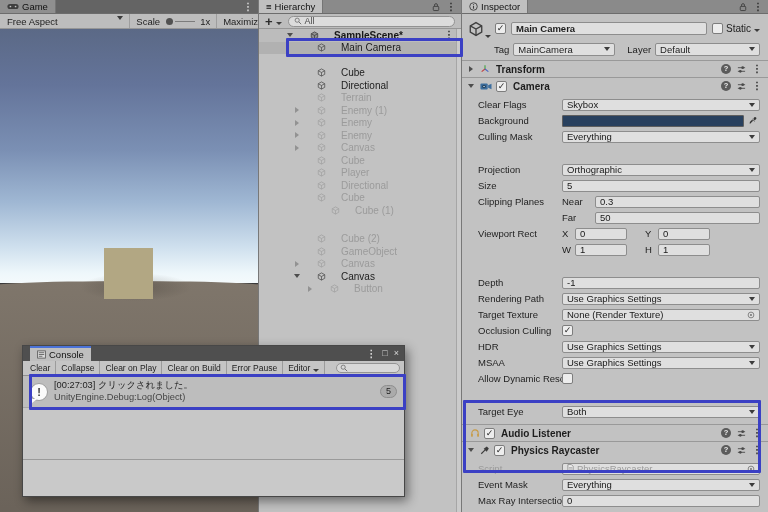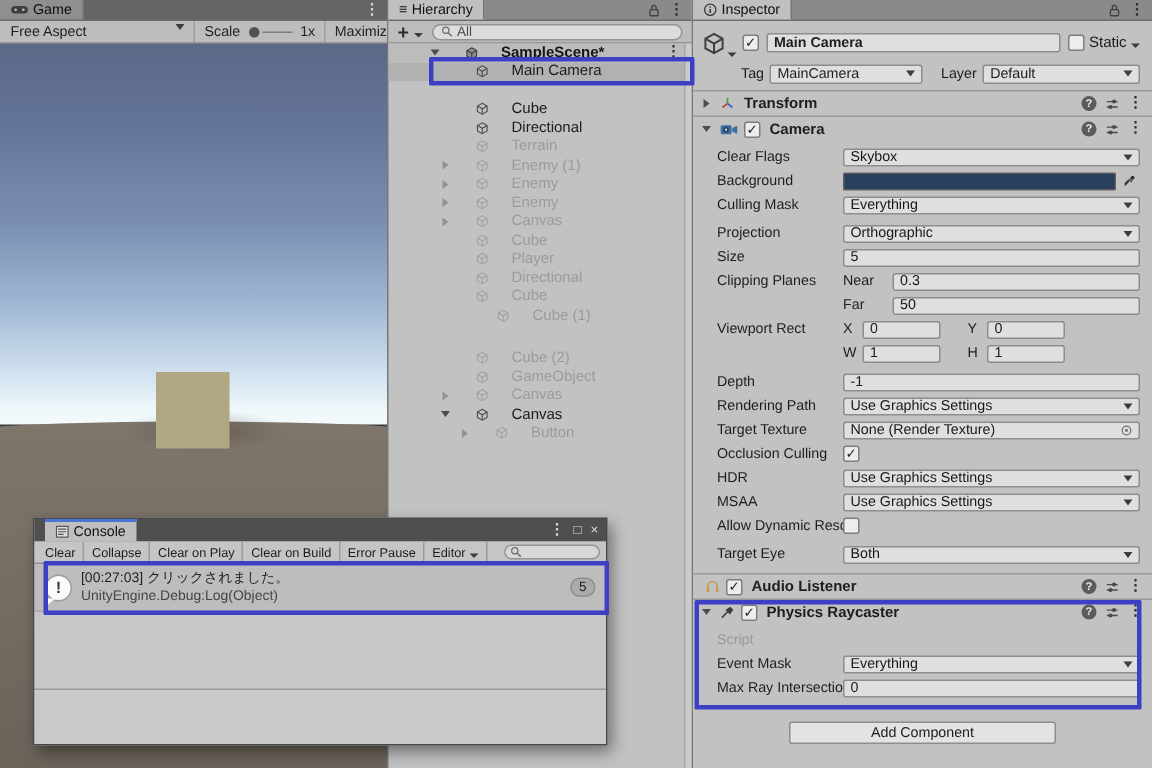--- a/index.html
+++ b/index.html
@@ -69,21 +69,21 @@
   .go-row2{display:flex;align-items:center;gap:4px;margin-top:5px;height:14px;padding-left:26px;font-size:9.5px}
   .ddfield{height:13px;background:#dfdfdf;border:1px solid #8d8d8d;border-radius:2px;display:flex;align-items:center;padding:0 4px;font-size:9.5px;min-width:0}
   .tag-dd{width:102px}
   .layer-dd{flex:1}
   .comp-head{height:17px;display:flex;align-items:center;gap:4px;padding:0 6px 0 4px;border-top:1px solid #999;background:#c2c2c2}
   .comp-title{font-weight:bold;font-size:10px;margin-left:2px}
   .head-right{margin-left:auto;display:flex;align-items:center;gap:6px}
   .help-icon{width:10px;height:10px;border-radius:50%;background:#5b5b5b;color:#ebebeb;font-size:7.5px;line-height:10px;text-align:center;font-weight:bold}
   .comp-body{padding-top:4px;padding-bottom:3px}
   .prop-row{display:flex;align-items:center;height:13px;margin:0 8px 3px 0}
-  .prop-row.gap-top{margin-top:6px}
+  .prop-row.gap-top{margin-top:20px}
   .prop-label{width:100px;flex:none;padding-left:16px;font-size:9.5px;color:#1e1e1e;white-space:nowrap;overflow:hidden}
   .prop-label.dis{color:#9a9a9a}
   .prop-value{flex:1;display:flex;align-items:center;min-width:0;gap:3px}
   .field{flex:1;height:12px;background:#dfdfdf;border:1px solid #8d8d8d;border-radius:2px;display:flex;align-items:center;gap:3px;padding:0 4px;font-size:9.5px;color:#181818;min-width:0}
   .field .ft{white-space:nowrap;overflow:hidden}
   .field.dis .ft{color:#9c9c9c}
   .field.mini{flex:none;width:52px}
   .sub-label{flex:none;width:30px;font-size:9.5px}
   .sub-label.mini{width:10px}
   .pair-gap{width:12px;flex:none}
@@ -703,20 +703,37 @@
             <circle cx="6.3" cy="3" r="1.5" fill="#4a4a4a"></circle>
             <circle cx="3.7" cy="7" r="1.5" fill="#4a4a4a"></circle>
           </svg>
       </span>
       <span class="kebab">⋮</span>
     </span>
   </div>
   <div class="comp-body" id="physics-body">
       <div class="prop-row">
         <div class="prop-label dis">Script</div>
+        <div class="prop-value">
+          <div class="field dis">
+            <span class="ticon">
+              <svg viewBox="0 0 8 10" width="7" height="9">
+                <path d="M1 .5h4l2 2v7H1z" fill="#ececec" stroke="#7a7a7a" stroke-width="0.8"></path>
+                <path d="M2.2 4h3.6M2.2 5.6h3.6M2.2 7.2h3.6" stroke="#8a8a8a" stroke-width="0.7"></path>
+              </svg>
+            </span>
+            <span class="ft">PhysicsRaycaster</span>
+            <span class="objpick">
+              <svg viewBox="0 0 10 10" width="8" height="8">
+                <circle cx="5" cy="5" r="3.6" fill="none" stroke="#6e6e6e" stroke-width="1"></circle>
+                <circle cx="5" cy="5" r="1.2" fill="#6e6e6e"></circle>
+              </svg>
+            </span>
+          </div>
+        </div>
       </div>
       <div class="prop-row">
         <div class="prop-label">Event Mask</div>
         <div class="prop-value">
           <div class="field">
             <span class="ft">Everything</span>
             <span class="dd-arrow"></span>
           </div>
         </div>
       </div>

